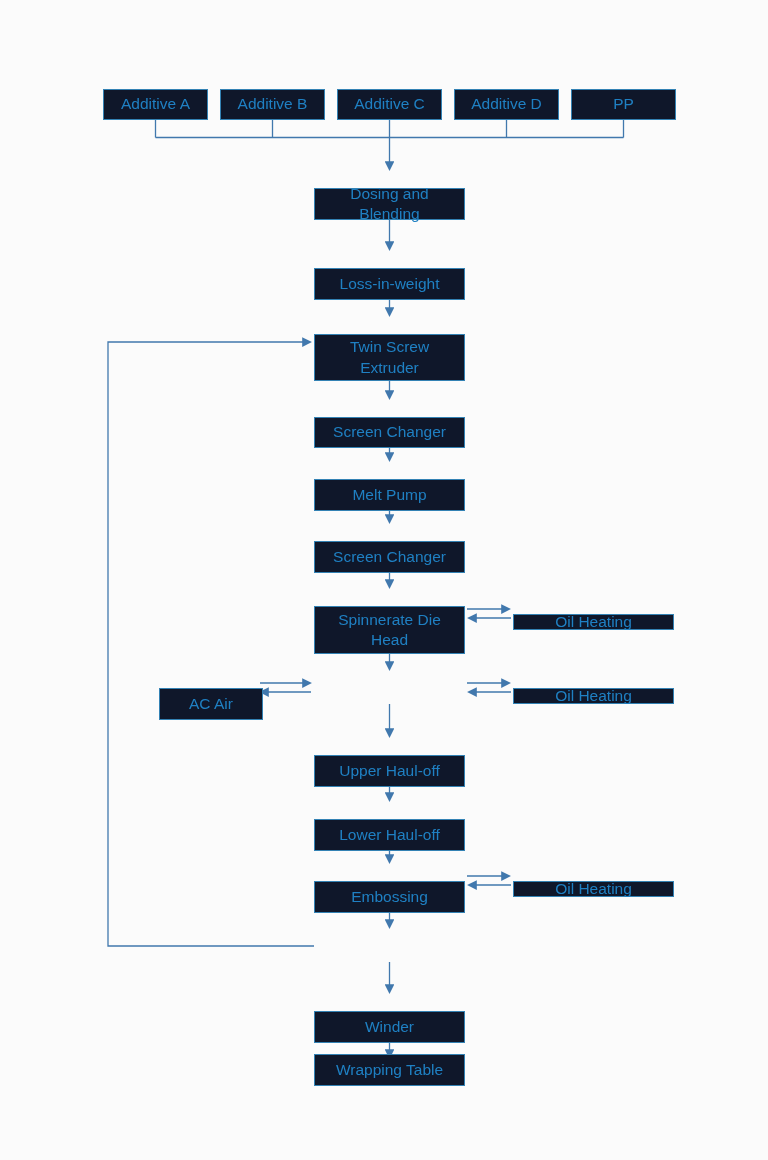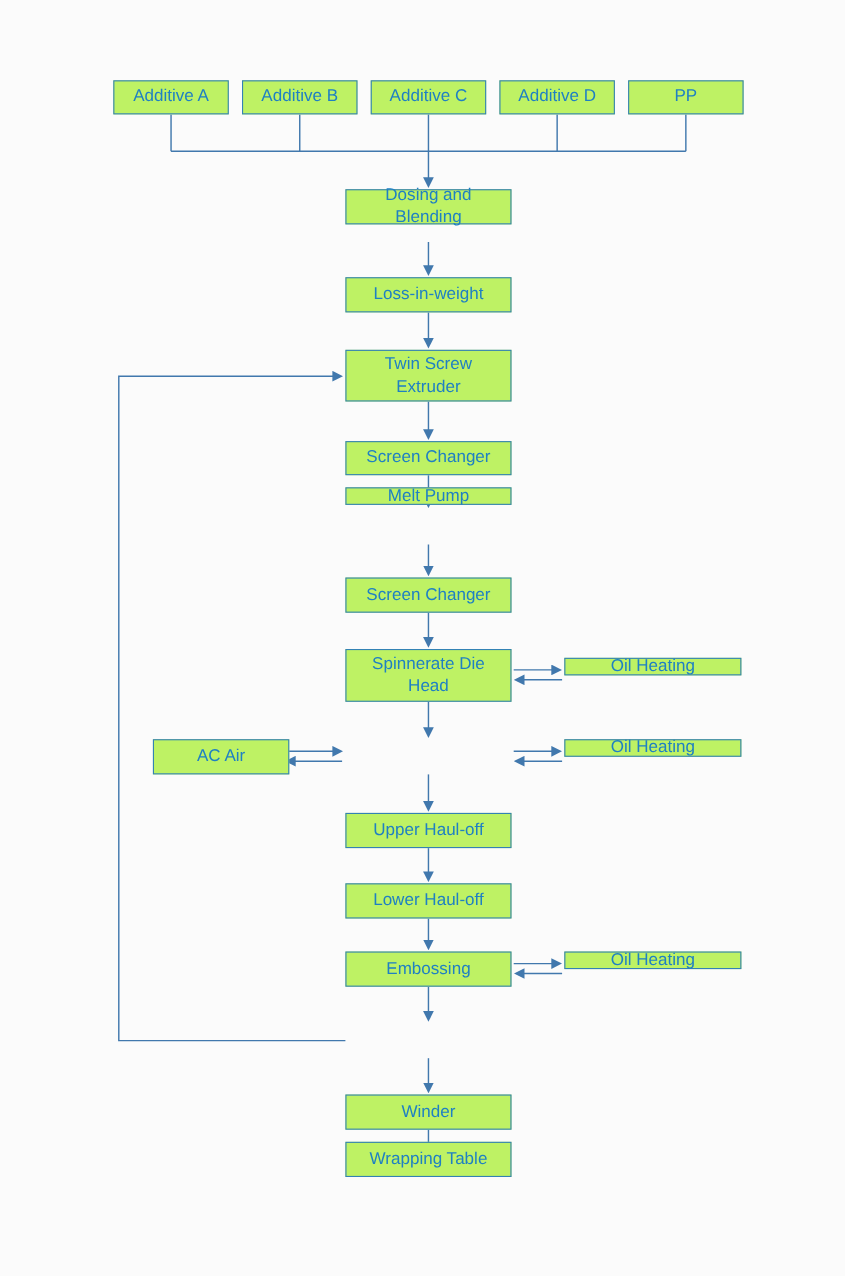--- a/index.html
+++ b/index.html
@@ -21,29 +21,30 @@
   }
   .connector-layer line, .connector-layer polyline{
     stroke:var(--line);
     stroke-width:1.3;
     fill:none;
   }
   .box{
     position:absolute;
     box-sizing:border-box;
     border:1.2px solid var(--border);
-    background:#bef264;
+    background:#0f172a;
     display:flex;
     align-items:center;
     justify-content:center;
     text-align:center;
     color:var(--text);
     font-size:15.5px;
     line-height:1.3;
     padding:0 12px;
+    margin-top:16px;
   }
   .input-box{left:0;top:73px;width:105px;height:31px;padding:0 4px;}
   .main-box{left:314px;width:151px;}
   .side-box{left:513px;width:161px;height:16px;}
 </style>
 </head>
 <body>
 
 <div class="canvas">
 
@@ -103,27 +104,27 @@
   <div class="box input-box" style="left:103px">Additive A</div>
   <div class="box input-box" style="left:220px">Additive B</div>
   <div class="box input-box" style="left:337px">Additive C</div>
   <div class="box input-box" style="left:454px">Additive D</div>
   <div class="box input-box" style="left:571px">PP</div>
 
   <div class="box main-box" style="top:172px;height:32px">Dosing and Blending</div>
   <div class="box main-box" style="top:318px;height:47px">Twin Screw Extruder</div>
   <div class="box main-box" style="top:252px;height:32px">Loss-in-weight</div>
   <div class="box main-box" style="top:401px;height:31px">Screen Changer</div>
-  <div class="box main-box" style="top:443px;height:16px">Melt Pump</div>
+  <div class="box main-box" style="top:463px;height:32px">Melt Pump</div>
   <div class="box main-box" style="top:525px;height:32px">Screen Changer</div>
   <div class="box main-box" style="top:590px;height:48px">Spinnerate Die Head</div>
   <div class="box main-box" style="top:739px;height:32px">Upper Haul-off</div>
   <div class="box main-box" style="top:803px;height:32px">Lower Haul-off</div>
   <div class="box main-box" style="top:865px;height:32px">Embossing</div>
   <div class="box main-box" style="top:995px;height:32px">Winder</div>
   <div class="box main-box" style="top:1038px;height:32px">Wrapping Table</div>
 
   <div class="box side-box" style="top:598px">Oil Heating</div>
-  <div class="box" style="left:139px;top:672px;width:124px;height:32px">AC Air</div>
+  <div class="box" style="left:159px;top:672px;width:104px;height:32px">AC Air</div>
   <div class="box side-box" style="top:672px">Oil Heating</div>
   <div class="box side-box" style="top:865px">Oil Heating</div>
 
 </div>
 
 </body></html>

